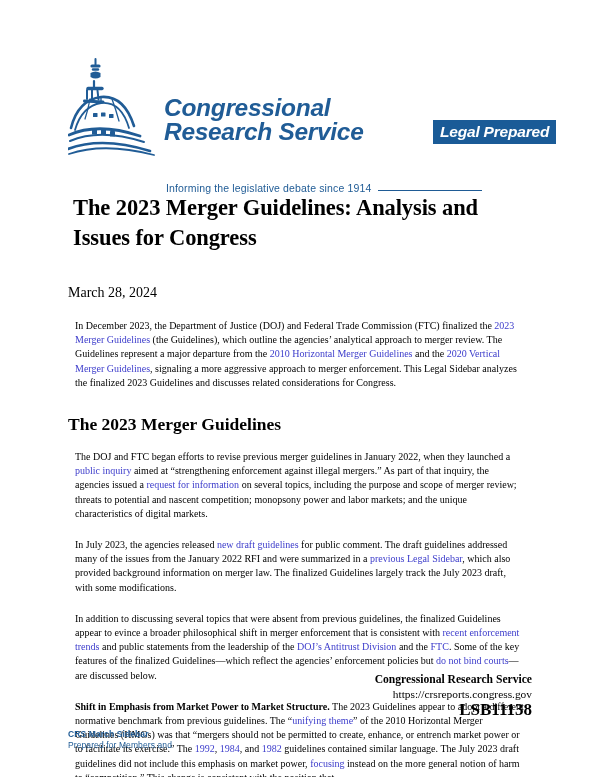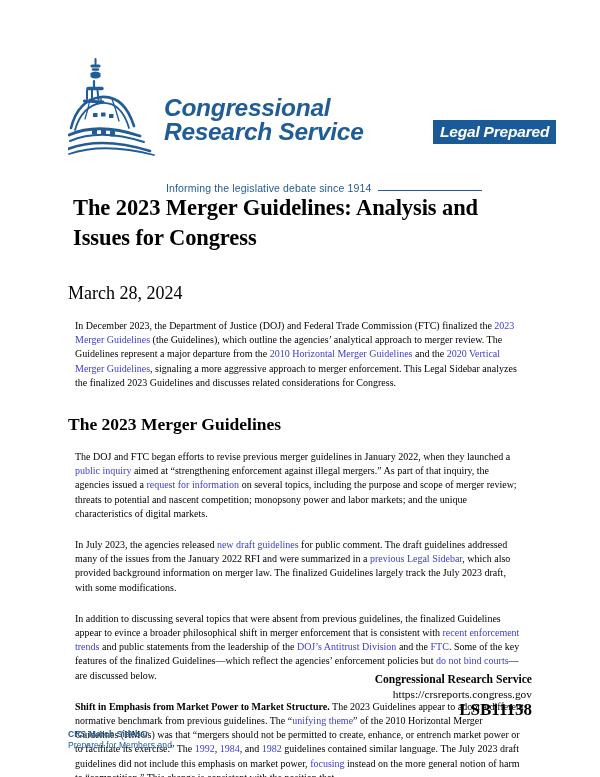--- a/index.html
+++ b/index.html
@@ -111,21 +111,21 @@
     font-family: "Liberation Serif", "DejaVu Serif", serif;
     font-weight: bold;
     font-size: 22.5px;
     line-height: 30px;
     letter-spacing: -0.1px;
     color: #000;
   }
   .doc-date {
     margin: 0;
     padding-top: 26px;
-    font-size: 18px;
+    font-size: 14px;
     line-height: 18px;
     color: #000;
   }
   p.body-par {
     margin: 7px;
     padding-top: 10px;
     font-size: 10px;
     line-height: 14.2px;
     text-align: left;
     color: #000;

